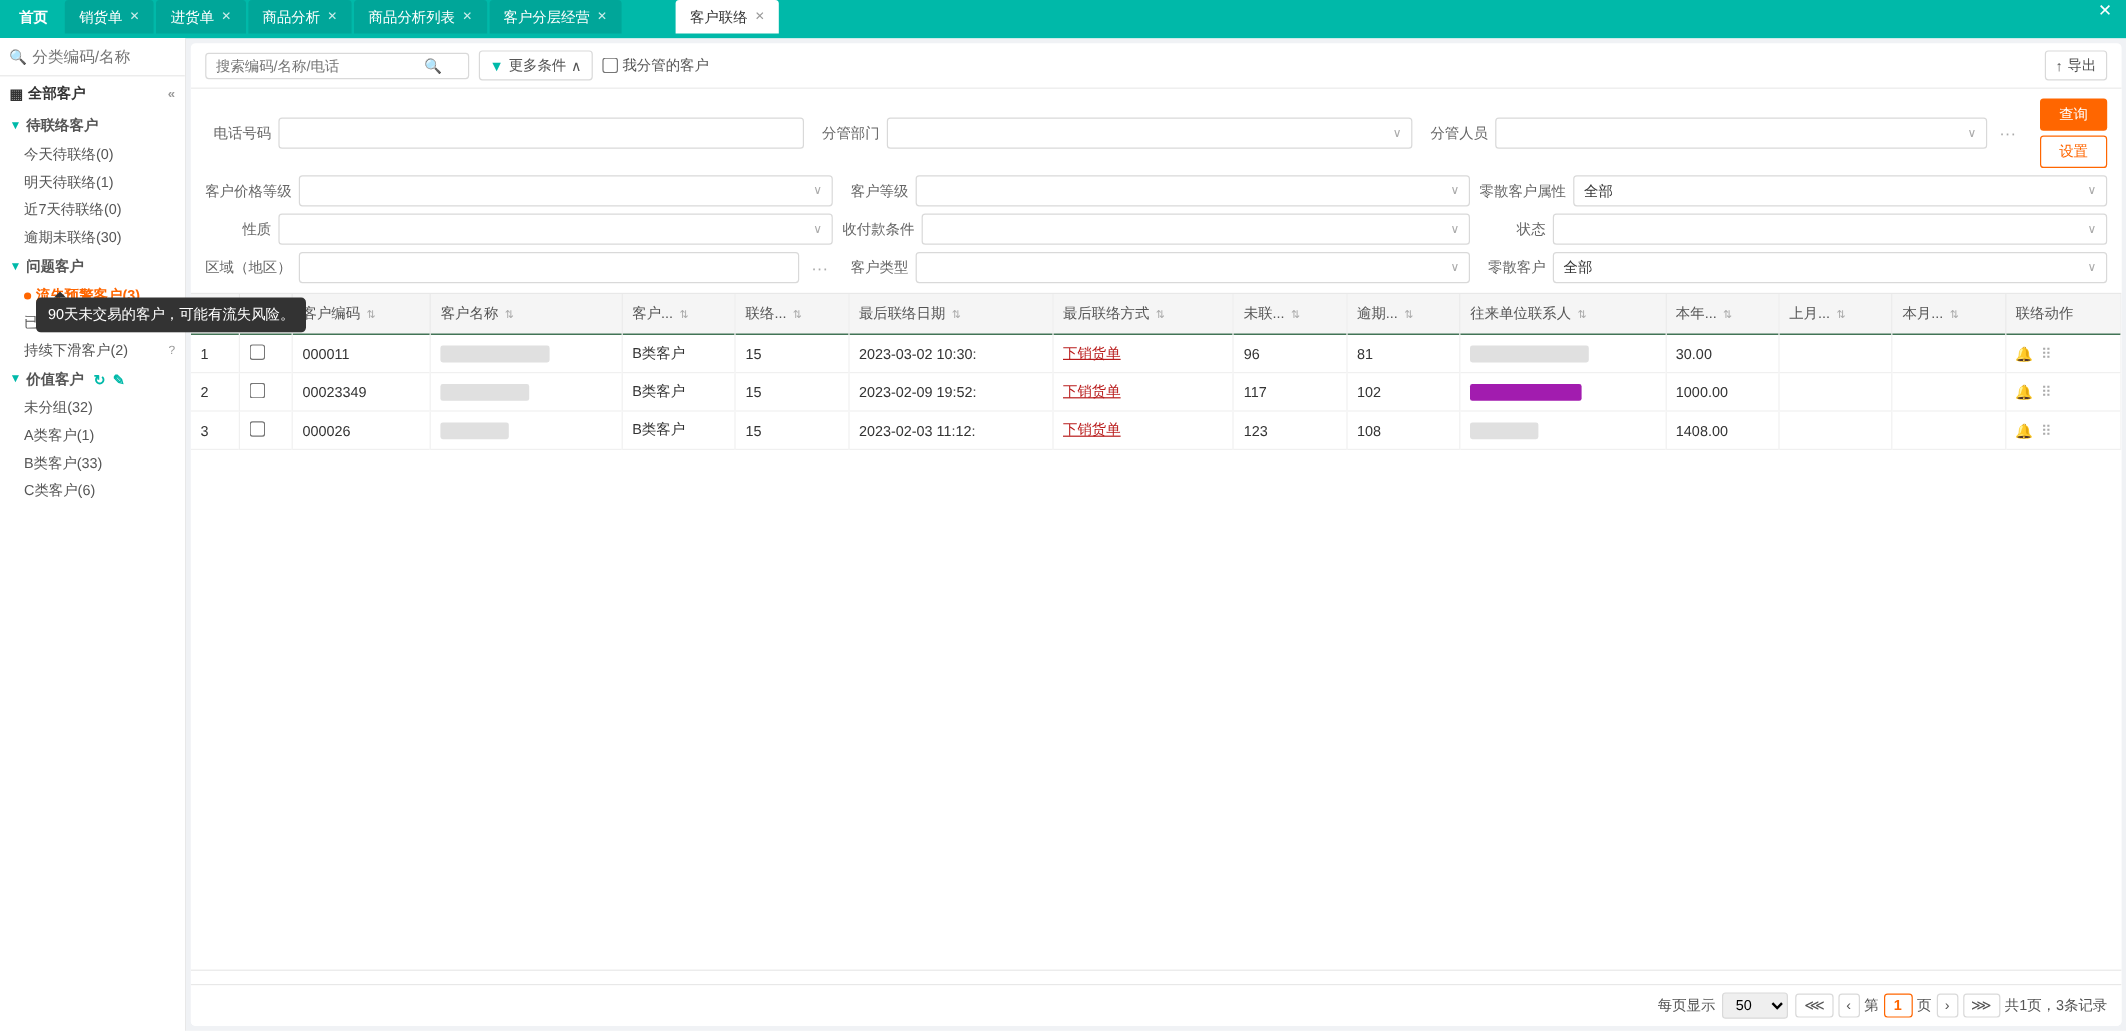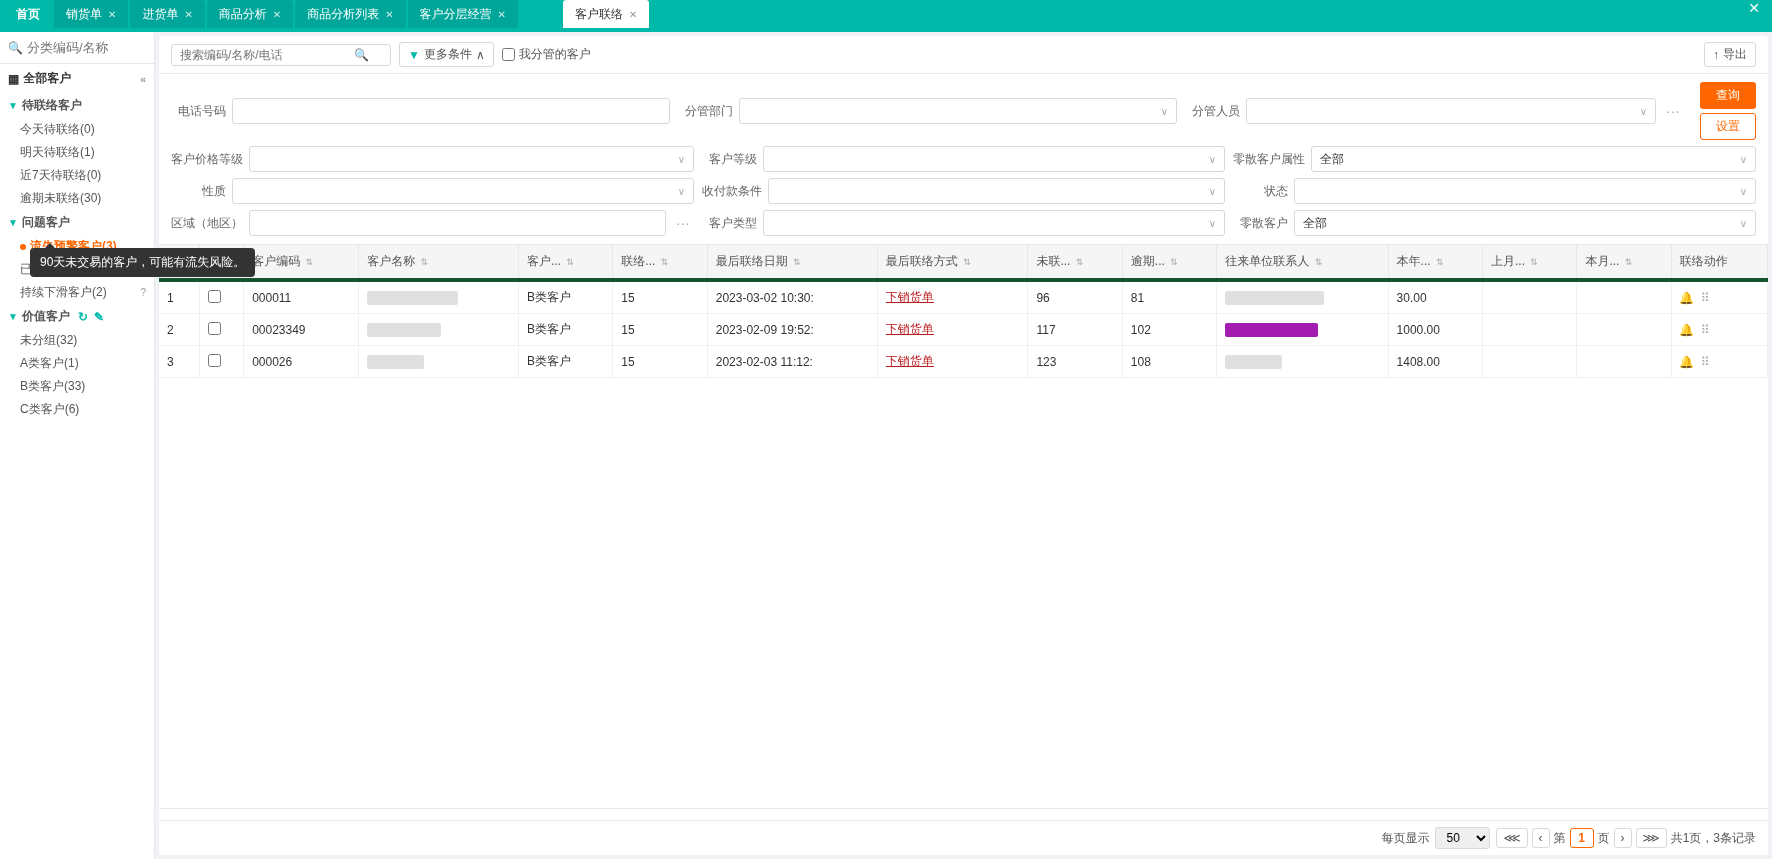--- a/index.html
+++ b/index.html
@@ -281,21 +281,21 @@
     .table-wrap {
       flex: 1;
       overflow: auto;
     }
     table {
       width: 100%;
       border-collapse: collapse;
     }
     thead tr {
       background: #f5f5f5;
-      border-bottom: 4px solid #14532d;
+      border-bottom: 1px solid #14532d;
     }
     thead th {
       padding: 8px 8px;
       color: #555;
       font-weight: normal;
       text-align: left;
       white-space: nowrap;
       border-right: 1px solid #e8e8e8;
       position: relative;
     }

